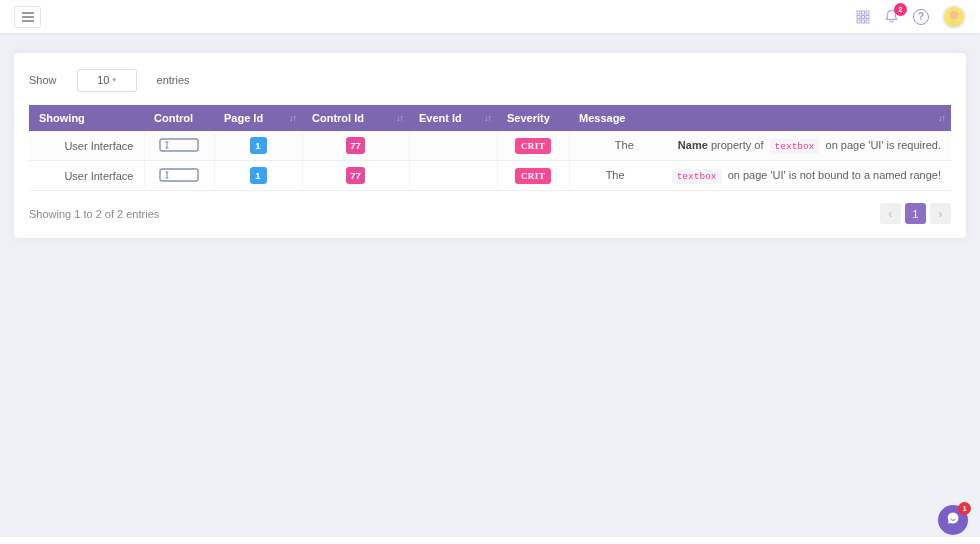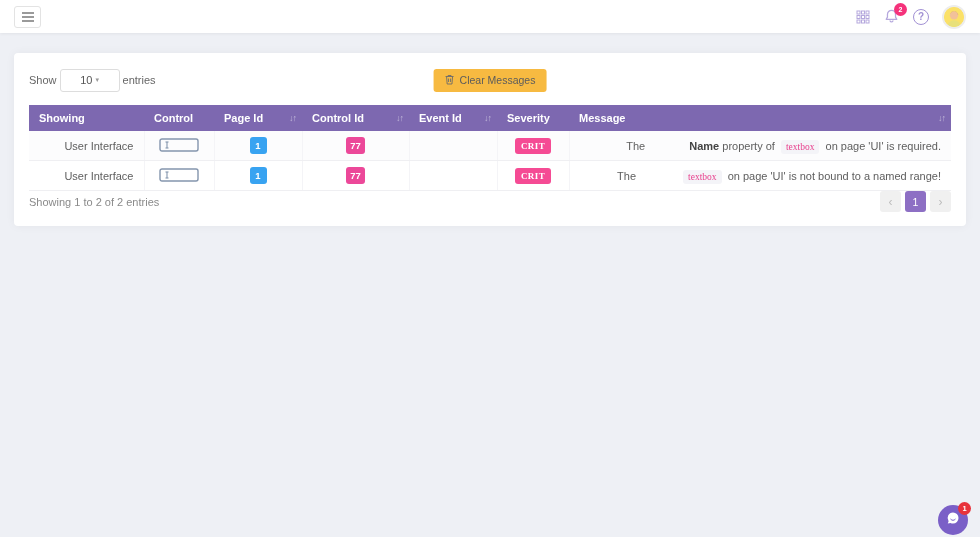--- a/index.html
+++ b/index.html
@@ -44,21 +44,21 @@
   }
 
   
   .card {
     margin: 20px 14px; background: #fff; border-radius: 4px;
     box-shadow: 0 0 10px rgba(0,0,0,0.05);
     padding: 15px 15px 14px;
   }
 
   .toolbar { display: flex; align-items: center; position: relative; margin-bottom: 13px; height: 24px; }
-  .show-group { display: flex; align-items: center; gap: 3px; font-size: 11px; color: #666; text-align: center; }
+  .show-group { display: flex; align-items: center; gap: 20px; font-size: 11px; color: #666; text-align: center; }
   .page-size-select {
     width: 60px; height: 23px; border: 1px solid #ddd; border-radius: 3px;
     display: flex; align-items: center; justify-content: center; gap: 3px;
     font-size: 11px; color: #555; cursor: pointer; background: #fff;
   }
   .page-size-select .caret { font-size: 7px; color: #999; }
   .clear-btn {
     position: absolute; left: 50%; transform: translateX(-50%);
     background: #f7ba41; border: none; border-radius: 3px;
     padding: 5px 11px; font-size: 10.5px; color: #5c5c5c;
@@ -107,26 +107,26 @@
   }
   .num-badge.blue { background: #38a3f1; }
   .num-badge.teal { background: #ec4899; }
   .crit-badge {
     display: inline-block; background: #f54b94; color: #fff;
     font-size: 9px; font-weight: bold; letter-spacing: 0.4px;
     padding: 3px 6px; border-radius: 3px; font-family: Liberation Serif, serif;
   }
   .msg b { color: #444; padding-left: 41px; }
   .msg code {
-    font-family: Liberation Serif, serif; font-size: 9.5px;
+    font-family: Liberation Mono, monospace; font-size: 9.5px;
     color: #e83e8c; background: #f4f4f8; padding: 2px 5px; border-radius: 3px; margin: 0 3px;
   }
 
   
-  .card-footer { display: flex; align-items: center; margin-top: 0; justify-content: center; }
+  .card-footer { display: flex; align-items: center; margin-top: 12px; justify-content: center; }
   .summary { font-size: 11px; color: #8a8a8a; }
   .pagination { margin-left: auto; display: flex; gap: 4px; }
   .page-btn {
     width: 21px; height: 21px; border-radius: 3px; border: none;
     display: flex; align-items: center; justify-content: center;
     background: #f0f0f0; color: #bdbdbd; font-size: 12px; cursor: pointer;
     font-family: "Liberation Sans", sans-serif;
   }
   .page-btn.active { background: #8d6fc4; color: #fff; font-size: 10.5px; }
 
@@ -200,31 +200,20 @@
   <div class="toolbar">
     <div class="show-group">
       <span>Show</span>
       <div class="page-size-select">
         <span>10</span>
         <span class="caret">▾</span>
       </div>
       <span>entries</span>
     </div>
 
-    <button class="clear-btn">
-      <span>
-        <svg width="10" height="11" viewBox="0 0 10 11">
-          <g fill="none" stroke="#6b6b6b" stroke-width="0.9">
-            <path d="M1 2.5h8M3.5 2.5v-1h3v1M2 2.5l.6 7.5h4.8L8 2.5"></path>
-            <path d="M4 4.5v3.5M6 4.5v3.5"></path>
-          </g>
-        </svg>
-      </span>
-      <span>Clear Messages</span>
-    </button>
 
   </div>
 
   <table>
     <colgroup>
       <col class="col-region">
         <col class="col-control">
         <col class="col-pageid">
       <col class="col-controlid">
         <col class="col-eventid">

